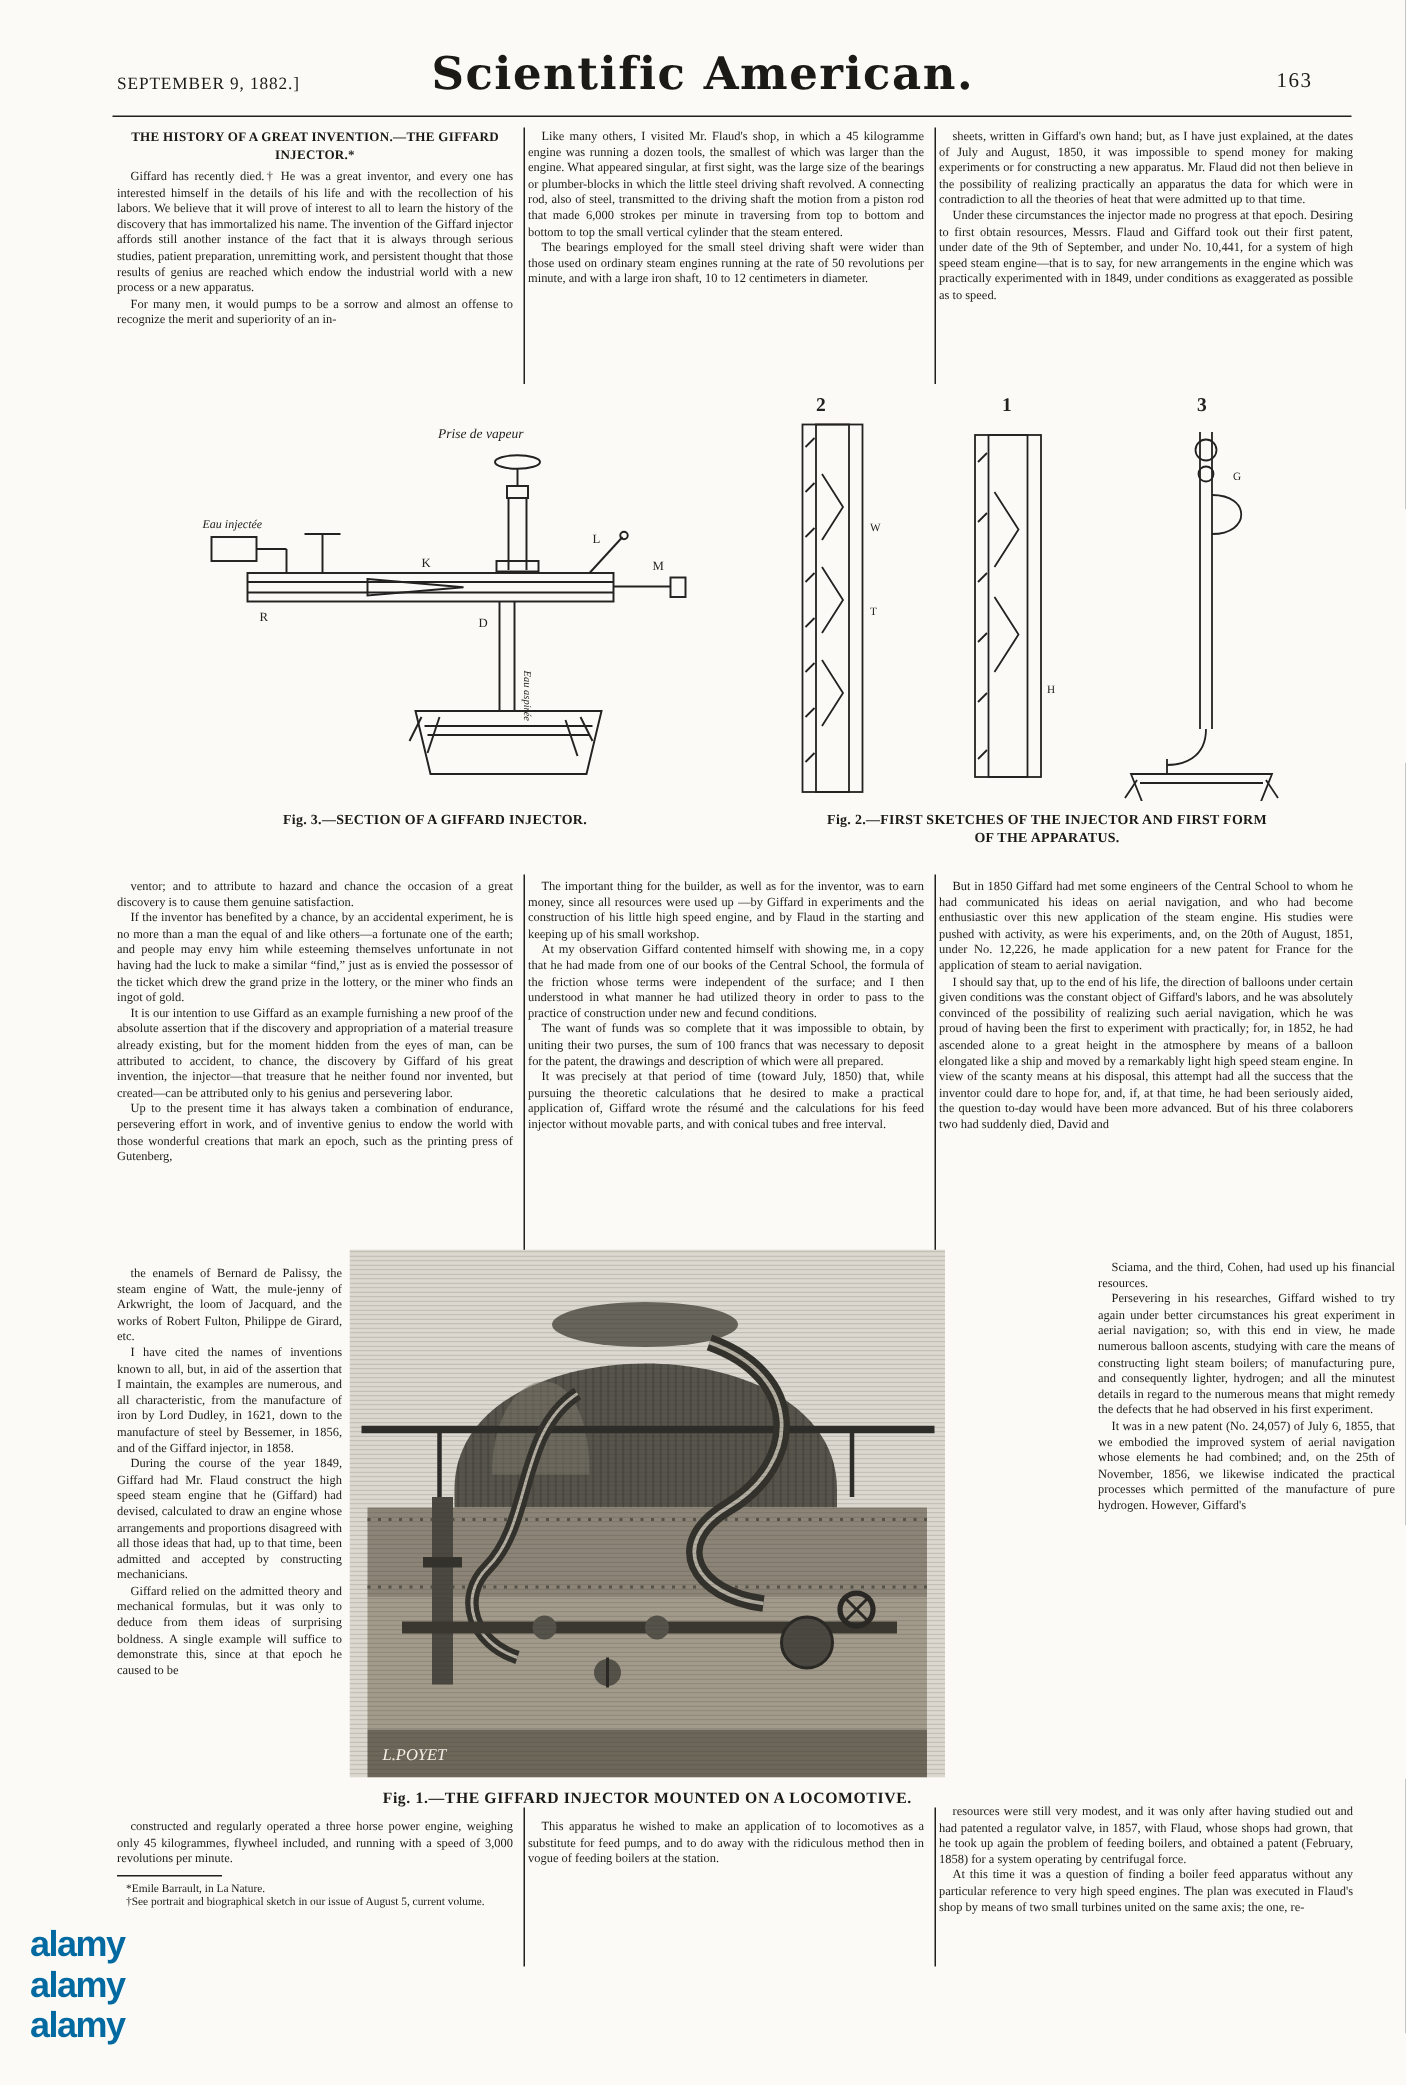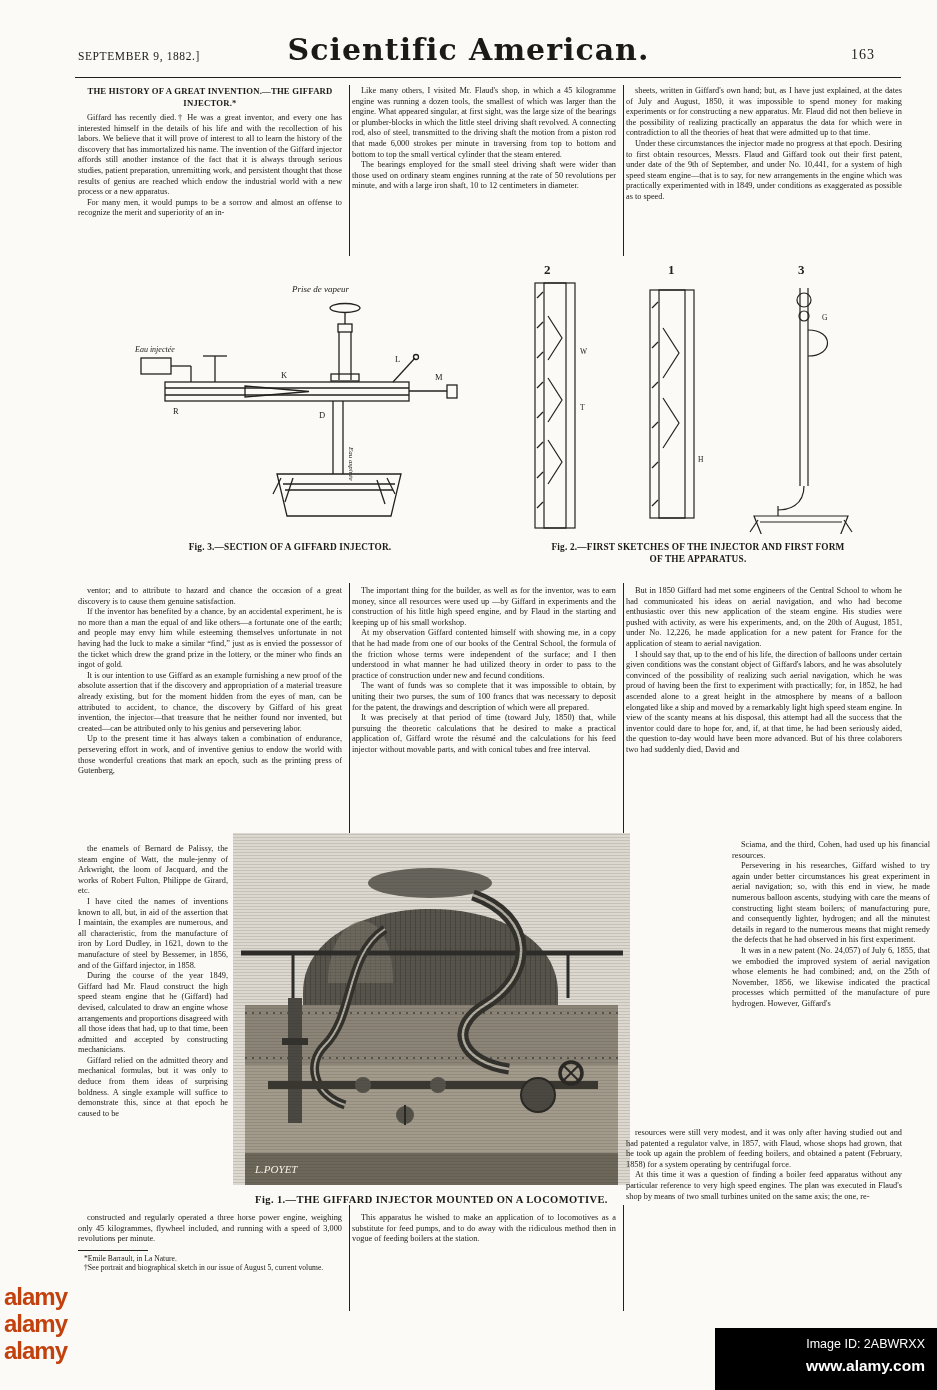--- a/index.html
+++ b/index.html
@@ -34,23 +34,23 @@
   .figcap-large { font-size:10.5px; letter-spacing:.4px; }
 
   .fn-rule { width:70px; height:1px; background:#21201d; margin:5px 0 3px 0; }
   .footnotes { font-size:7.6px; line-height:9.6px; }
   .footnotes .para { text-indent:6px; }
 
   .figure-frame { position:absolute; }
   svg text { font-family:"Liberation Serif", serif; }
 
   .alamy-stack {
-    position:absolute; left:4px; top:1283px;
+    position:absolute; left:20px; top:1283px;
     font-family:"Liberation Sans", sans-serif; font-weight:bold;
-    font-size:24px; line-height:27px; letter-spacing:-1px; color:#c2410c;
+    font-size:24px; line-height:27px; letter-spacing:-1px; color:#0369a1;
   }
   .alamy-box {
     position:absolute; right:0; bottom:0; width:222px; height:62px;
     background:#000; color:#fff; text-align:right; padding:9px 12px;
     font-family:"Liberation Sans", sans-serif;
   }
   .alamy-box .id  { font-size:12.5px; margin-bottom:6px; }
   .alamy-box .url { font-size:15.5px; font-weight:bold; }
 </style>
 </head>
@@ -304,30 +304,26 @@
     <div class="footnotes">
         <p class="para">*Emile Barrault, in La Nature.</p>
         <p class="para">†See portrait and biographical sketch in our issue of August 5, current volume.</p>
       </div>
   </div>
   <div class="col" style="left:352px; top:1213px; width:264px; height:100px;">
     <div>
         <p class="para">This apparatus he wished to make an application of to locomotives as a substitute for feed pumps, and to do away with the ridiculous method then in vogue of feeding boilers at the station.</p>
       </div>
   </div>
-  <div class="col" style="left:626px; top:1128px; width:276px; height:143px;">
+  <div class="col" style="left:626px; top:1203px; width:276px; height:143px;">
     <div>
         <p class="para">resources were still very modest, and it was only after having studied out and had patented a regulator valve, in 1857, with Flaud, whose shops had grown, that he took up again the problem of feeding boilers, and obtained a patent (February, 1858) for a system operating by centrifugal force.</p>
         <p class="para">At this time it was a question of finding a boiler feed apparatus without any particular reference to very high speed engines. The plan was executed in Flaud's shop by means of two small turbines united on the same axis; the one, re-</p>
       </div>
   </div>
 
   <div class="alamy-stack">
     <div>alamy</div>
     <div>alamy</div>
     <div>alamy</div>
   </div>
-  <div class="alamy-box">
-    <div class="id">Image ID: 2ABWRXX</div>
-    <div class="url">www.alamy.com</div>
-  </div>
 
 </div>
 
 </body></html>

